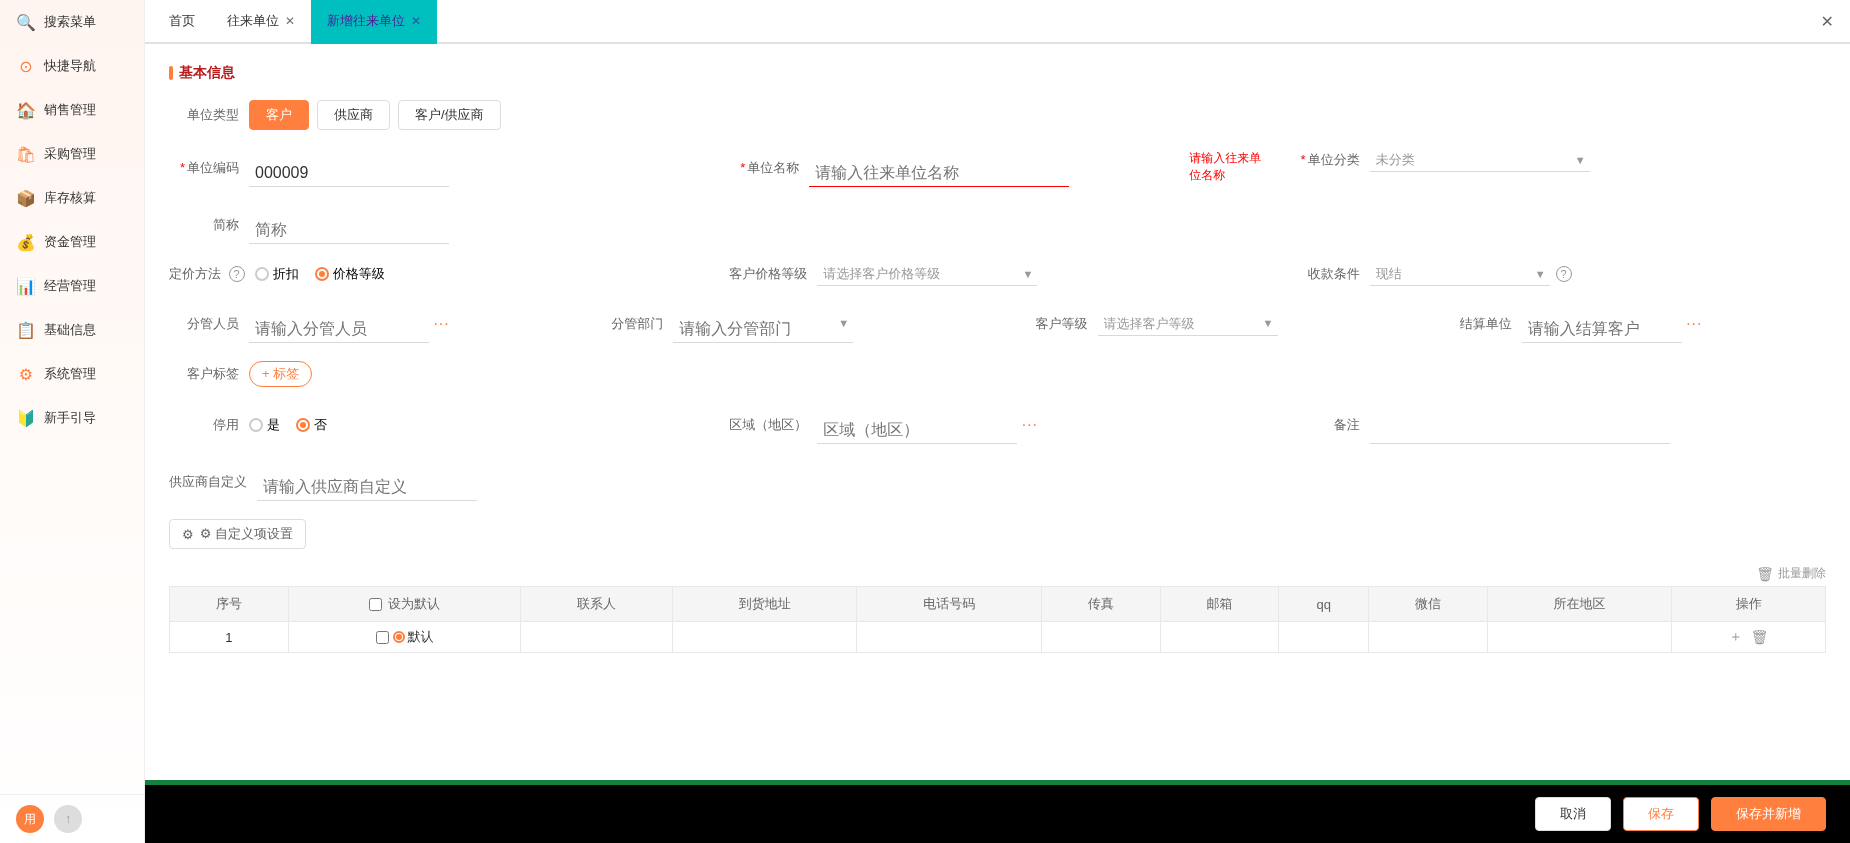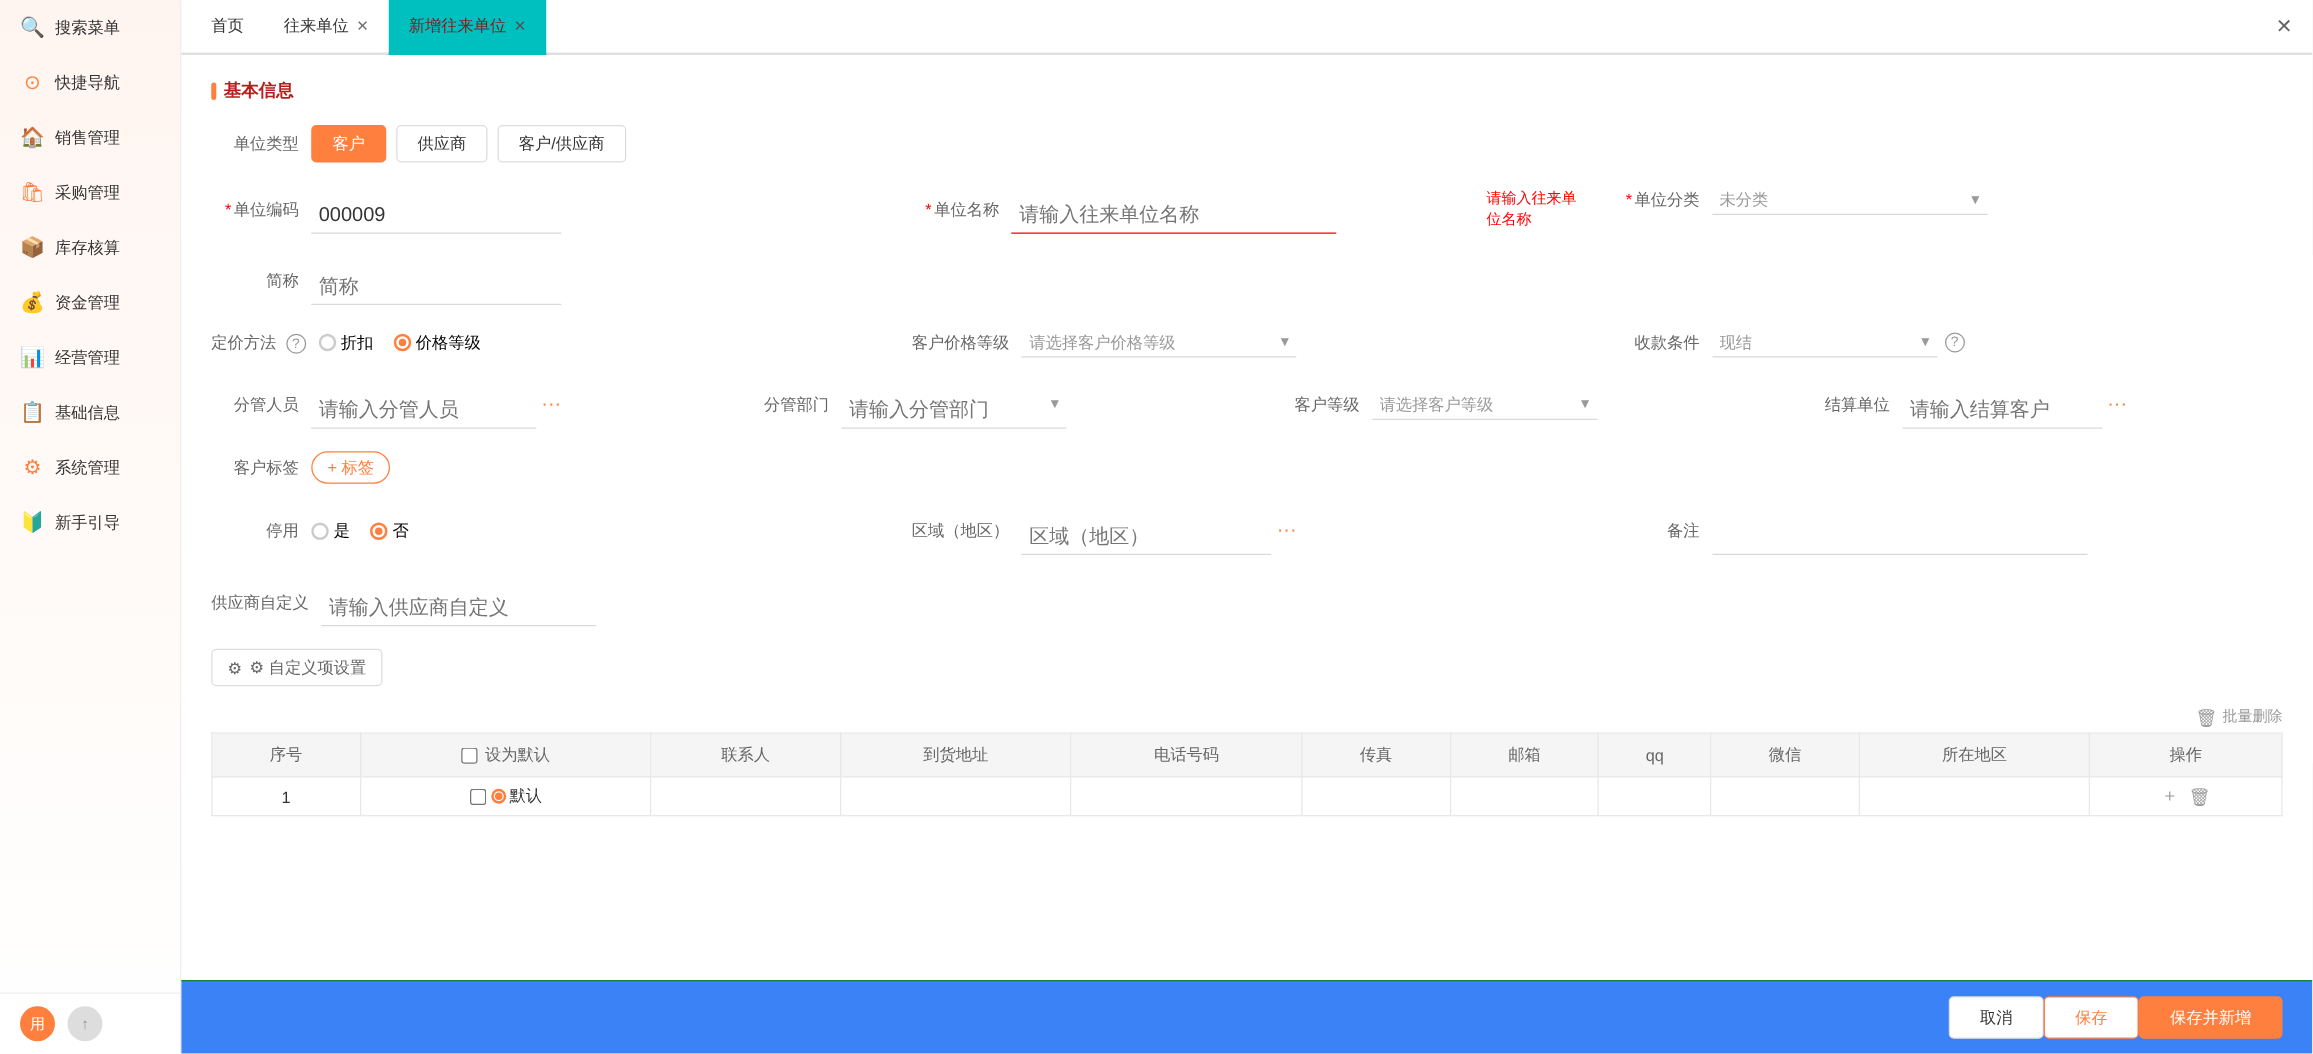--- a/index.html
+++ b/index.html
@@ -223,25 +223,26 @@
     .data-table td {
       border: 1px solid #e8e8e8;
       padding: 6px 10px;
       text-align: center;
       color: #333;
     }
     .batch-delete { text-align: right; color: #999; font-size: 12px; margin-bottom: 4px; display: flex; align-items: center; justify-content: flex-end; gap: 4px; cursor: pointer; }
 
     
     .footer {
-      border-top: 1px solid #15803d;
+      border-top: 5px solid #15803d;
       padding: 12px 24px;
       display: flex;
       justify-content: flex-end;
-      background: #3b82f6;
+      gap: 12px;
+      background: #000000;
       flex-shrink: 0;
     }
     .btn {
       padding: 7px 24px;
       border-radius: 4px;
       font-size: 13px;
       cursor: pointer;
       border: 1px solid #ddd;
     }
     .btn-cancel { background: #fff; color: #333; }
@@ -304,21 +305,21 @@
 <div class="main">
 
   <div class="tab-bar">
     <div class="tab">
       <span>首页</span>
     </div>
     <div class="tab">
       <span>往来单位</span>
       <span class="close-btn">✕</span>
     </div>
-    <div class="tab active" style="background:#00bfbf;color:#7f1d1d;">
+    <div class="tab active" style="background:#00bfbf;color:#4c1d95;">
       <span>新增往来单位</span>
       <span class="close-btn">✕</span>
     </div>
     <span class="tab-close-right">✕</span>
   </div>
 
   <div class="content">
 
     <div class="section-title">
       <span class="bar"></span>

